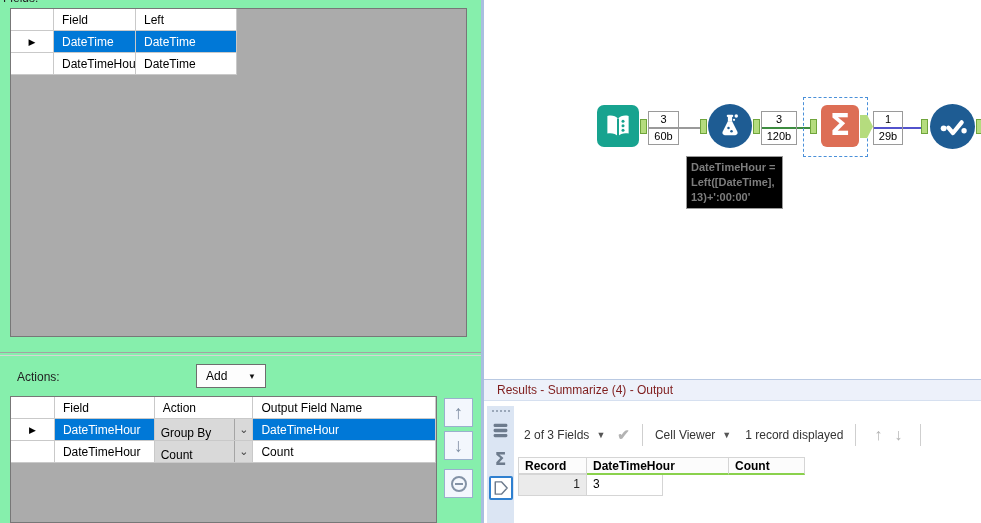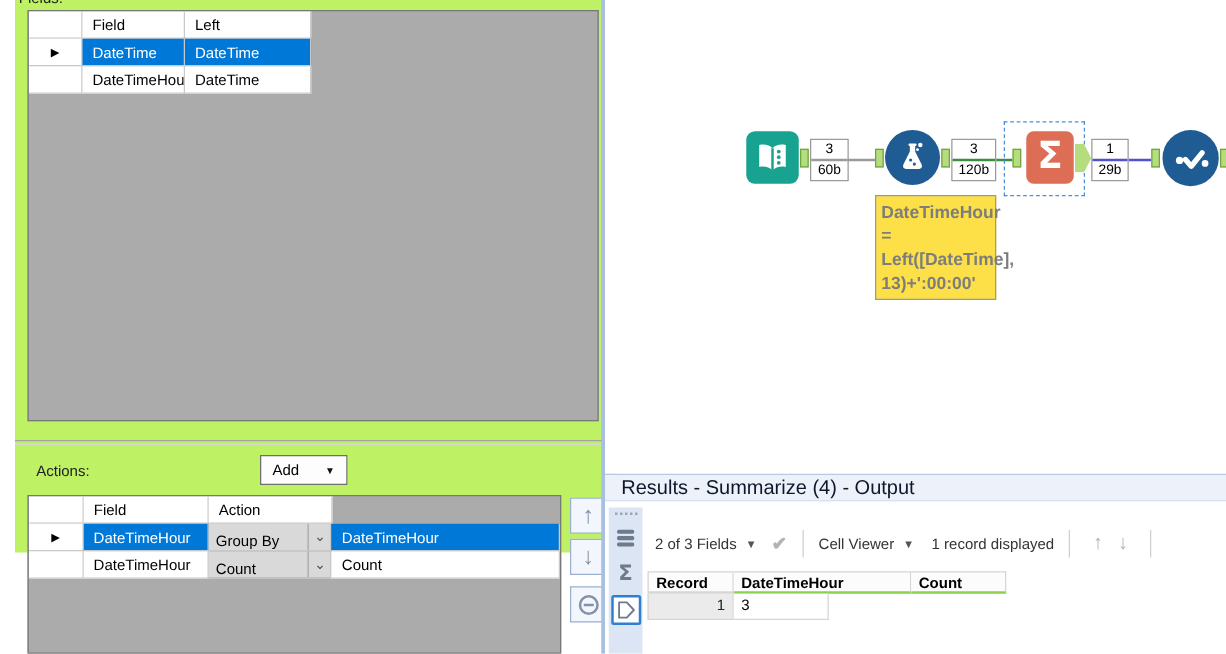--- a/index.html
+++ b/index.html
@@ -1,22 +1,22 @@
 <!DOCTYPE html>
 <html style="--selection_blue: #0078d7; --tool_teal: #17a38f; --tool_blue: #1e5c93; --tool_salmon: #dd6e55; --anchor_green: #b5dc7e; --header_underline_green: #8ad14c;"><head>
 <meta charset="utf-8">
 <style>
   * { margin:0; padding:0; box-sizing:border-box; }
   html,body { width:981px; height:523px; overflow:hidden;
     font-family:"Liberation Sans", sans-serif; background:#fff; }
   .root { position:relative; width:981px; height:523px; }
 
   
-  .left-panel { position:absolute; left:12px; top:0; width:481px; height:442px;
-    background:#bef264; }
+  .left-panel { position:absolute; left:0; top:0; width:481px; height:523px;
+    background:#86efac; }
   .fields-label-clip { position:absolute; left:3px; top:0; height:6px; width:60px;
     overflow:hidden; }
   .fields-label-clip span { display:block; margin-top:-9px; font-size:12px; color:#222; }
 
   .grid { position:absolute; background:#ababab; border:1px solid #777; overflow:hidden; }
   .fields-grid { left:10px; top:8px; width:457px; height:329px; }
   .actions-grid { left:10px; top:396px; width:427px; height:127px; }
   .grid-row { display:flex; }
   .cell { height:22px; background:#fff; border-right:1px solid #c9c9c9;
     border-bottom:1px solid #c9c9c9; font-size:12px; color:#000;
@@ -84,29 +84,29 @@
   .count-box .top { font-size:11px; color:#000; height:15px; line-height:15px; }
   .count-box .mid { height:2px; }
   .count-box .bot { font-size:11px; color:#000; height:15px; line-height:15px; }
   .cb-60 { left:164px; width:31px; } .cb-60 .mid { background:#9a9a9a; }
   .cb-120 { left:277px; width:36px; } .cb-120 .mid { background:#3d8c40; }
   .cb-29 { left:389px; width:30px; } .cb-29 .mid { background:#5252cc; }
 
   .selection-box { position:absolute; left:319px; top:97px; width:65px; height:60px;
     border:1px dashed #4a90d9; }
 
-  .annotation { position:absolute; left:216px; top:156px; width:97px;
-    background:#fde047; border:1px solid #9a9a9a; padding:3px 4px;
-    font-size:14px; font-weight:bold; color:#7d7d7d; line-height:1.35; }
+  .annotation { position:absolute; left:202px; top:156px; width:97px;
+    background:#000000; border:1px solid #9a9a9a; padding:3px 4px;
+    font-size:11px; font-weight:bold; color:#7d7d7d; line-height:1.35; }
 
   
   .results { position:absolute; left:484px; top:379px; width:497px; height:144px;
     background:#fff; border-top:1px solid #b9c9e2; }
   .results-header { height:21px; background:#edf1fa; border-bottom:1px solid #d6e0f0;
-    font-size:16px; color:#0f172a; line-height:21px; padding-left:13px; }
+    font-size:12px; color:#7f1d1d; line-height:21px; padding-left:13px; }
   .results-body { position:relative; height:122px; }
 
   .icon-strip { position:absolute; left:3px; top:5px; width:27px; height:117px;
     background:#dbe5f3; display:flex; flex-direction:column; align-items:center; }
   .strip-handle { width:18px; height:3px; margin-top:4px;
     border-top:2px dotted #9aa7b8; }
   .strip-icon { width:24px; height:24px; margin-top:5px; display:flex;
     align-items:center; justify-content:center; color:#6d7b8d; }
   .strip-icon.selected { border:2px solid #2f80d0; background:#fff; border-radius:2px; }
   .sigma-small { font-size:17px; font-weight:bold; color:#6d7b8d;
@@ -170,20 +170,21 @@
     <div class="add-button">
       <span>Add</span>
       <span class="tri">▼</span>
     </div>
 
     <div class="grid actions-grid">
       <div class="grid-row">
         <div class="cell sel-col" style="width:44px"></div>
         <div class="cell" style="width:100px">Field</div>
         <div class="cell" style="width:99px">Action</div>
+        <div class="cell" style="width:183px">Output Field Name</div>
       </div>
       <div class="grid-row">
         <div class="cell sel-col" style="width:44px">
             <span class="row-arrow">▶</span>
           </div>
         <div class="cell selected" style="width:100px">DateTimeHour</div>
         <div class="cell combo-cell" style="width:99px">
           <div class="combo">
             <span class="combo-label">Group By</span>
             <span class="chev">⌄</span>

